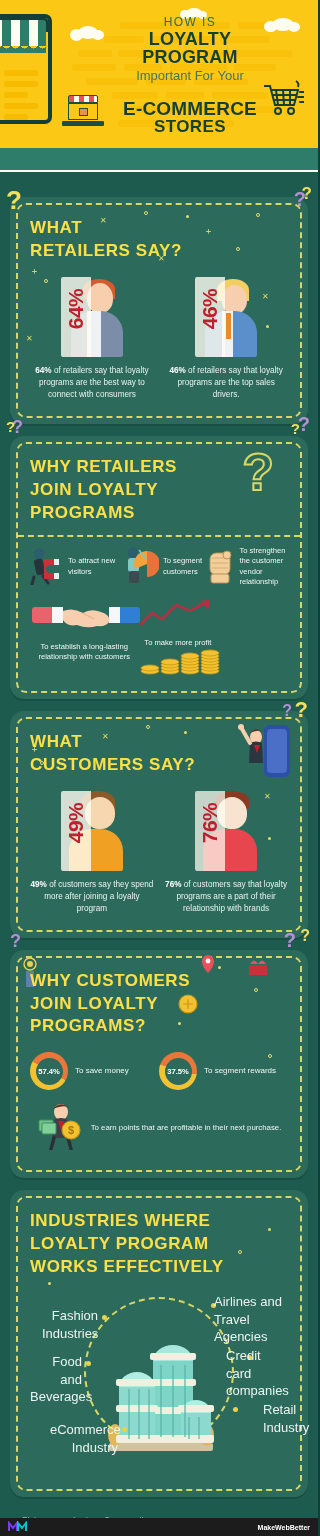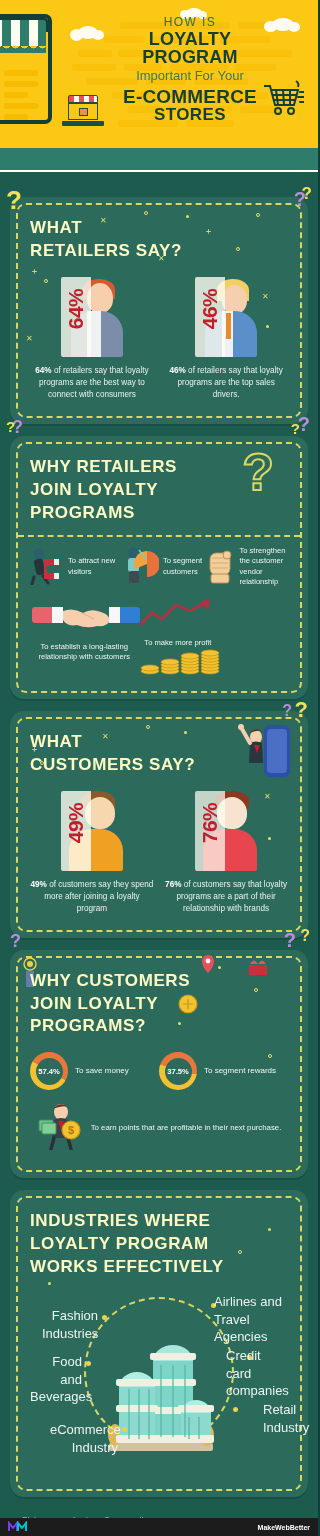--- a/index.html
+++ b/index.html
@@ -86,21 +86,21 @@
   }
   .t-how {
     font-size: 12px; letter-spacing: 1.4px; color: #2f6a58;
     font-weight: 400; margin-bottom: 2px;
   }
   .t-loyalty {
     font-size: 18px; font-weight: 800; letter-spacing: .2px;
     color: #143f36; margin-bottom: 3px;
   }
   .t-important {
-    font-size: 13px; color: #3d7764; font-weight: 400; margin-bottom: 5px;
+    font-size: 13px; color: #3d7764; font-weight: 400; margin-bottom: 17px;
   }
   .t-ecom {
     font-size: 19px; font-weight: 800; color: #143f36; letter-spacing: .2px;
   }
   .t-stores {
     font-size: 17px; font-weight: 800; color: #143f36; letter-spacing: .4px;
   }
 
   
   .laptop-icon { position: absolute; left: 62px; top: 95px; width: 42px; height: 36px; }
@@ -151,21 +151,21 @@
     box-shadow: 0 2px 0 rgba(0,0,0,.13);
   }
   .card-inner {
     border: 2px dashed #d9d662;
     border-radius: 10px;
     padding: 12px 12px 14px 12px;
     position: relative;
     min-height: 40px;
   }
   .card-title {
-    color: #fef9c3;
+    color: #fde047;
     font-size: 17px;
     font-weight: 800;
     letter-spacing: .6px;
     line-height: 1.35;
     position: relative;
     z-index: 3;
   }
 
   
   .spark { position: absolute; pointer-events: none; }

